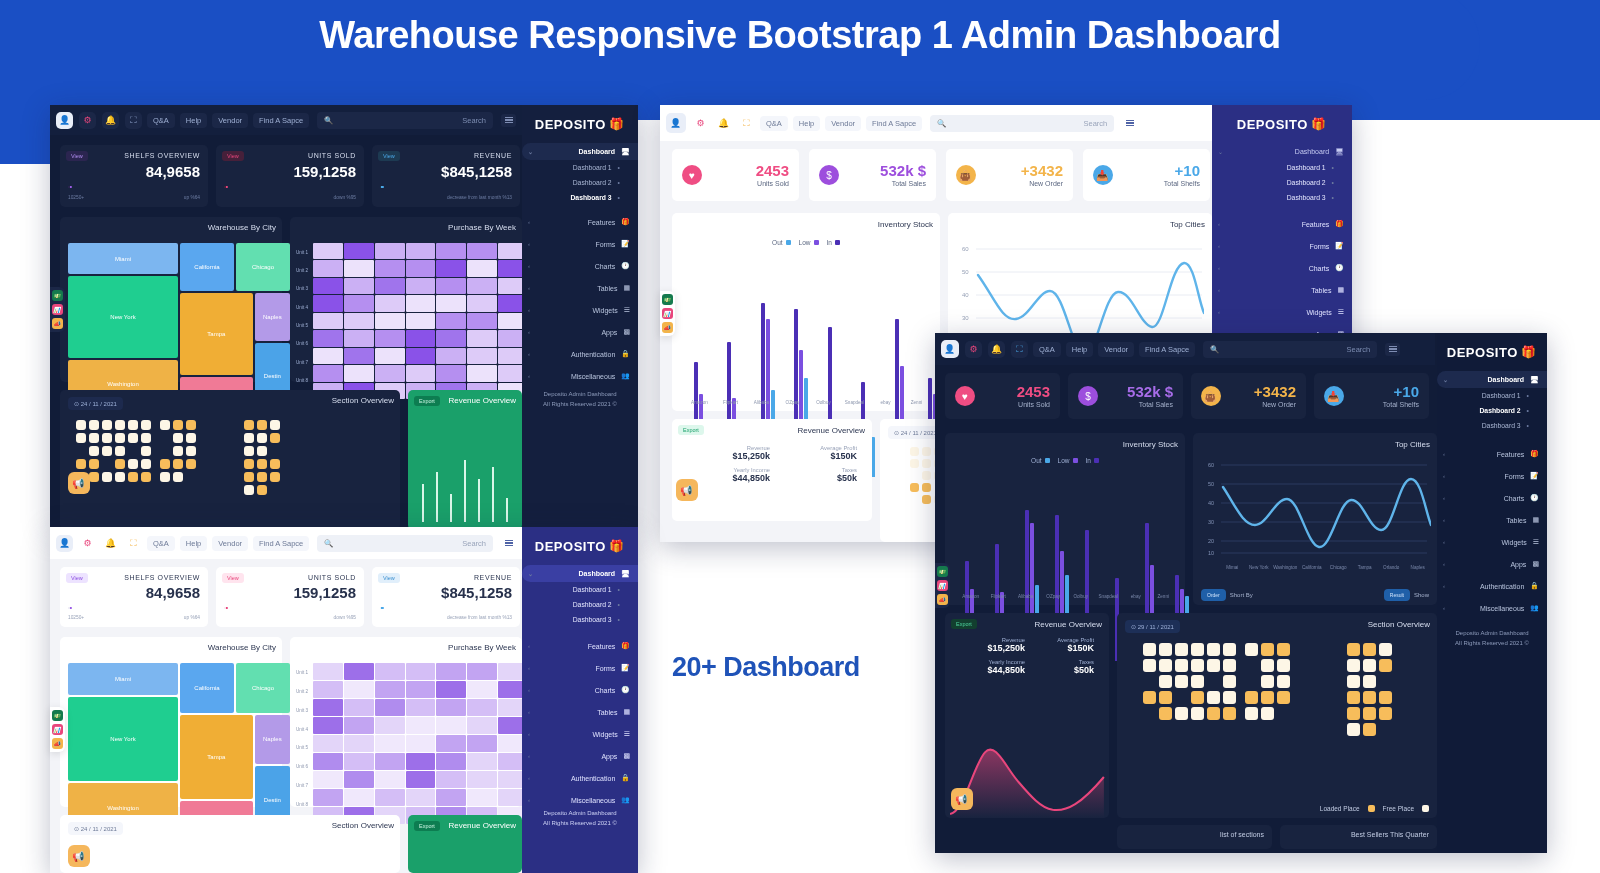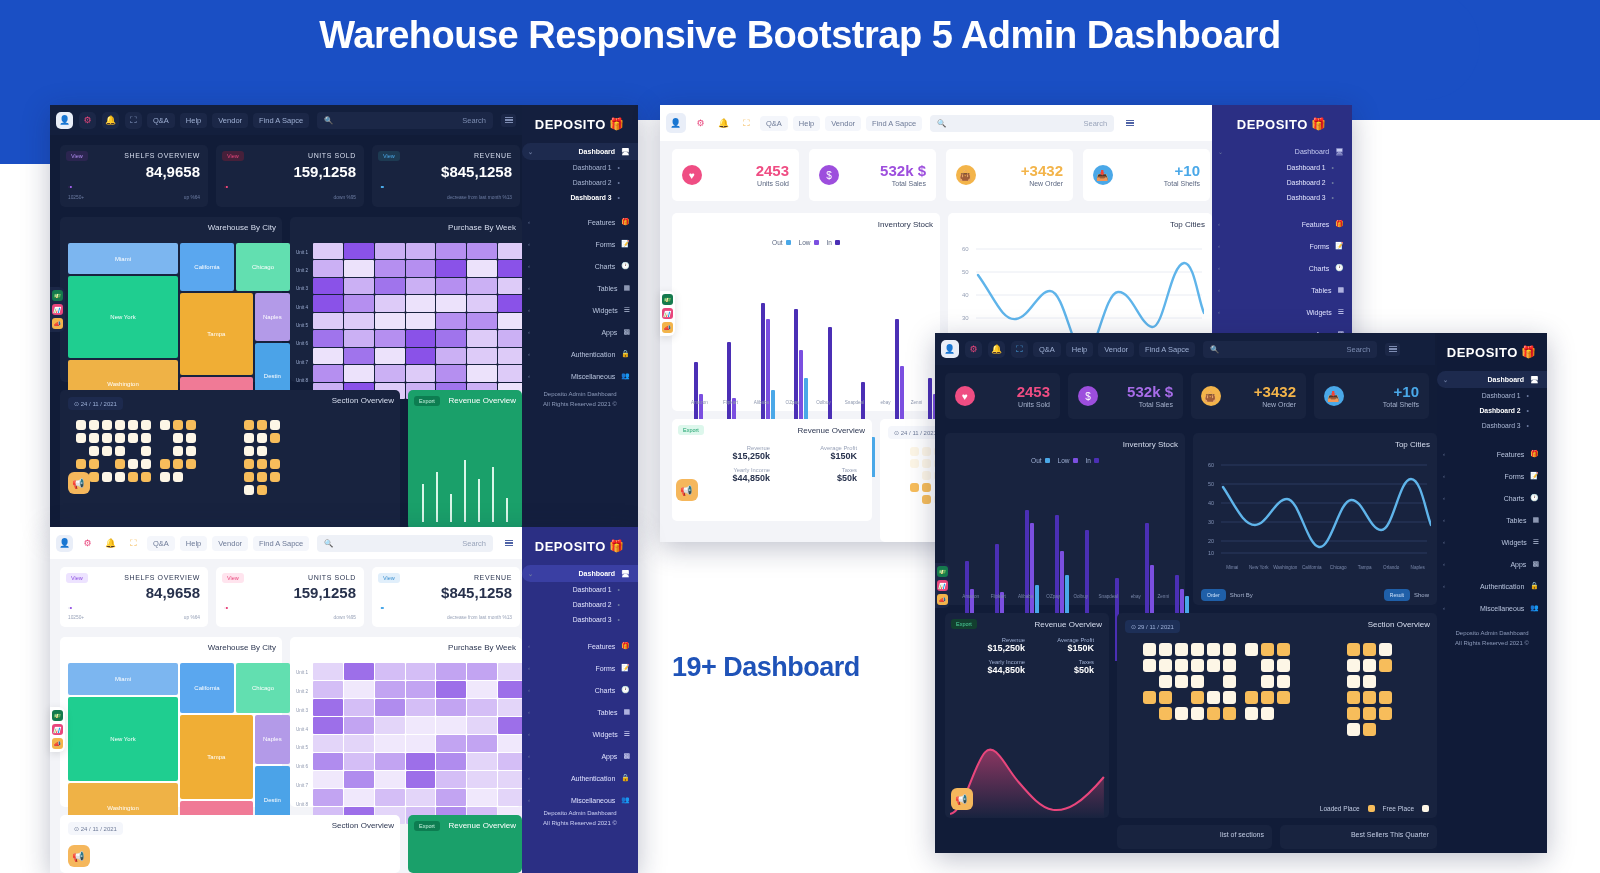--- a/index.html
+++ b/index.html
@@ -144,24 +144,24 @@
   .fab{width:22px;height:22px;border-radius:6px;background:#f5b75c;position:absolute;
        display:flex;align-items:center;justify-content:center;font-size:10px;color:#fff;}
 </style>
 </head>
 <body>
 
 <div id="hero-banner">
   <div class="blue-band"></div>
   <div class="blue-round"></div>
 </div>
-<div id="hero-title">Warehouse Responsive Bootstrap 5 Admin Dashboard</div>
+<div id="hero-title">Warehouse Responsive Bootstrap 1 Admin Dashboard</div>
 <div class="left-blue-strip"></div>
 
-<div id="tagline">19+ Dashboard</div>
+<div id="tagline">20+ Dashboard</div>
 
 <div class="panel dark" id="p1" style="left:50px;top:105px;width:588px;height:425px;">
   <div class="topbar tb-dark" style="width:472px;">
     <div class="tb-ico avatar">👤</div>
     <div class="tb-ico" style="background:#1b2747;color:#e8467c;">⚙</div>
     <div class="tb-ico" style="background:#1b2747;color:#b06ae8;">🔔</div>
     <div class="tb-ico" style="background:#1b2747;color:#8fa3cc;">⛶</div>
     <div class="tb-link">Q&amp;A</div>
     <div class="tb-link">Help</div>
     <div class="tb-link">Vendor</div>

